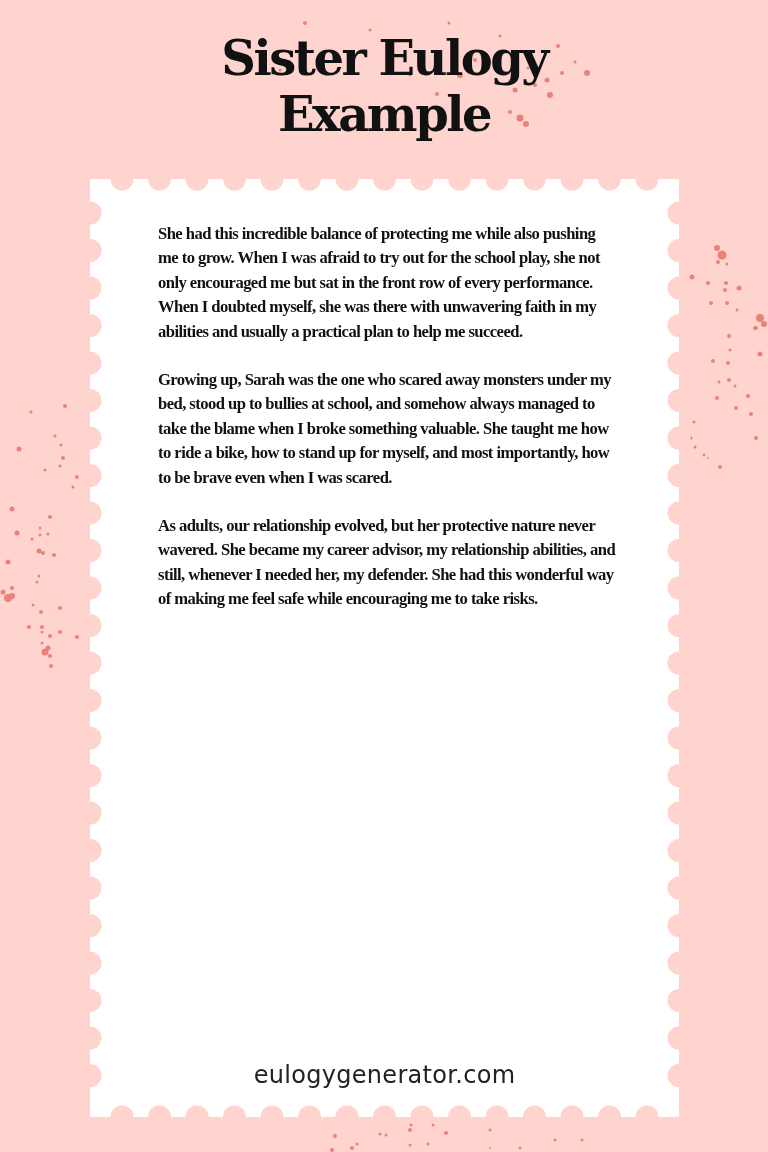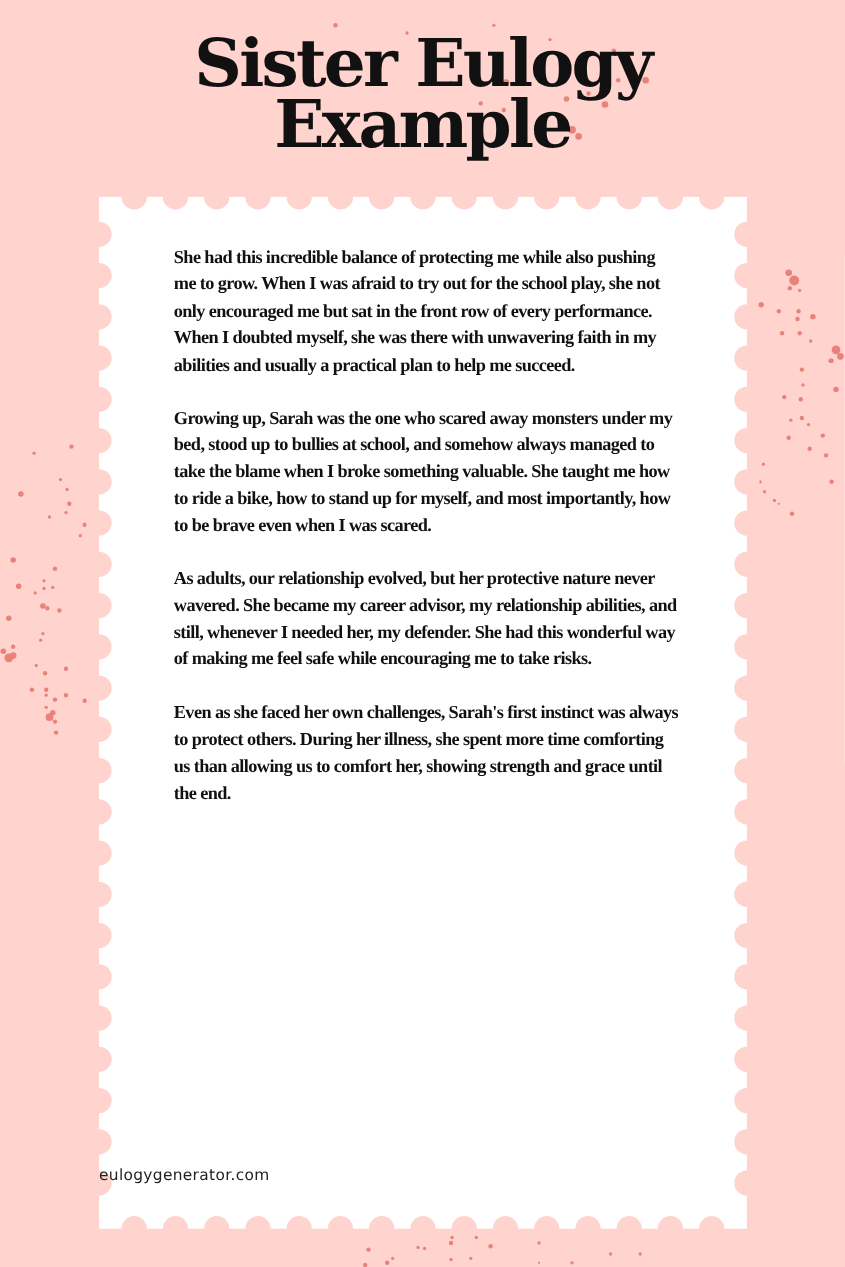--- a/index.html
+++ b/index.html
@@ -6,39 +6,39 @@
   body {
     width: 768px; height: 1152px; overflow: hidden;
     background: #FFD4CF; position: relative;
     font-family: "DejaVu Serif", "Liberation Serif", serif;
   }
   .splatter { position: absolute; left: 0; top: 0; width: 768px; height: 1152px; pointer-events: none; }
   .title {
     position: absolute; left: 0; top: 30px; width: 768px;
     text-align: center; margin: 0;
     font-family: "DejaVu Serif", serif; font-weight: bold;
-    font-size: 60px; line-height: 56px; letter-spacing: -2.5px; color: #111;
+    font-size: 48px; line-height: 56px; letter-spacing: -2.5px; color: #111;
   }
   .stamp {
     position: absolute; left: 90px; top: 179px; width: 589px; height: 938px;
     background: #FFFFFF;
   }
   .scallops { position: absolute; left: 0; top: 0; width: 768px; height: 1152px; pointer-events: none; }
   .content {
     position: absolute; left: 158px; top: 222px; width: 460px;
     color: #111;
   }
   .content p {
     margin: 0 0 24px 0;
     font-family: "Liberation Serif", serif; font-weight: bold;
     font-size: 16.6px; line-height: 24.4px; letter-spacing: -0.55px;
   }
   .footer {
-    position: absolute; left: 90px; top: 1061px; width: 589px; 
-    font-family: "DejaVu Sans", sans-serif; font-size: 14px; letter-spacing: 0.3px; color: #222;
+    position: absolute; left: 90px; top: 1061px; width: 589px; text-align: center;
+    font-family: "DejaVu Sans", sans-serif; font-size: 24px; letter-spacing: 0.3px; color: #222;
   }
 </style>
 </head>
 <body>
 
 <svg class="splatter" viewBox="0 0 768 1152">
   <g fill="#E8827A">
 
     <circle cx="305" cy="23" r="2"></circle>
       <circle cx="449" cy="23" r="1.5"></circle>
@@ -250,16 +250,15 @@
       <circle cx="679" cy="1038" r="11.5"></circle>
       <circle cx="90" cy="1075.5" r="11.5"></circle>
       <circle cx="679" cy="1075.5" r="11.5"></circle>
     </g>
 </svg>
 
 <div class="content">
   <p>She had this incredible balance of protecting me while also pushing me to grow. When I was afraid to try out for the school play, she not only encouraged me but sat in the front row of every performance. When I doubted myself, she was there with unwavering faith in my abilities and usually a practical plan to help me succeed.</p>
   <p>Growing up, Sarah was the one who scared away monsters under my bed, stood up to bullies at school, and somehow always managed to take the blame when I broke something valuable. She taught me how to ride a bike, how to stand up for myself, and most importantly, how to be brave even when I was scared.</p>
   <p>As adults, our relationship evolved, but her protective nature never wavered. She became my career advisor, my relationship abilities, and still, whenever I needed her, my defender. She had this wonderful way of making me feel safe while encouraging me to take risks.</p>
-  <p>Even as she faced her own challenges, Sarah's first instinct was always to protect others. During her illness, she spent more time comforting us than allowing us to comfort her, showing strength and grace until the end.</p>
 </div>
 
 <div class="footer">eulogygenerator.com</div>
 
 </body></html>

